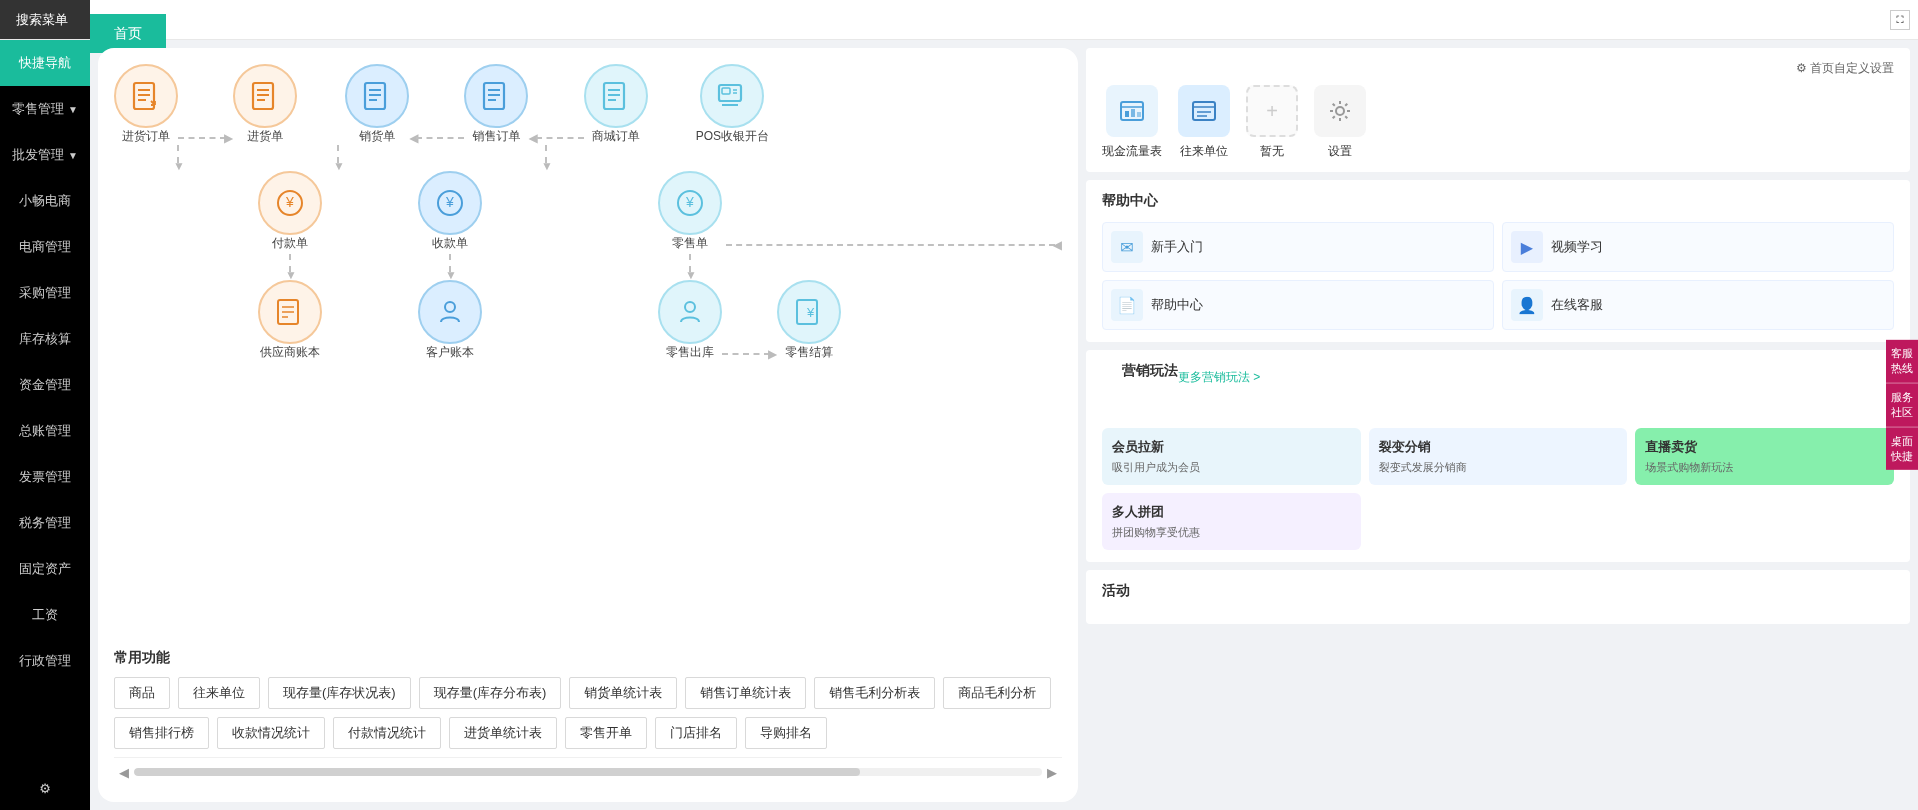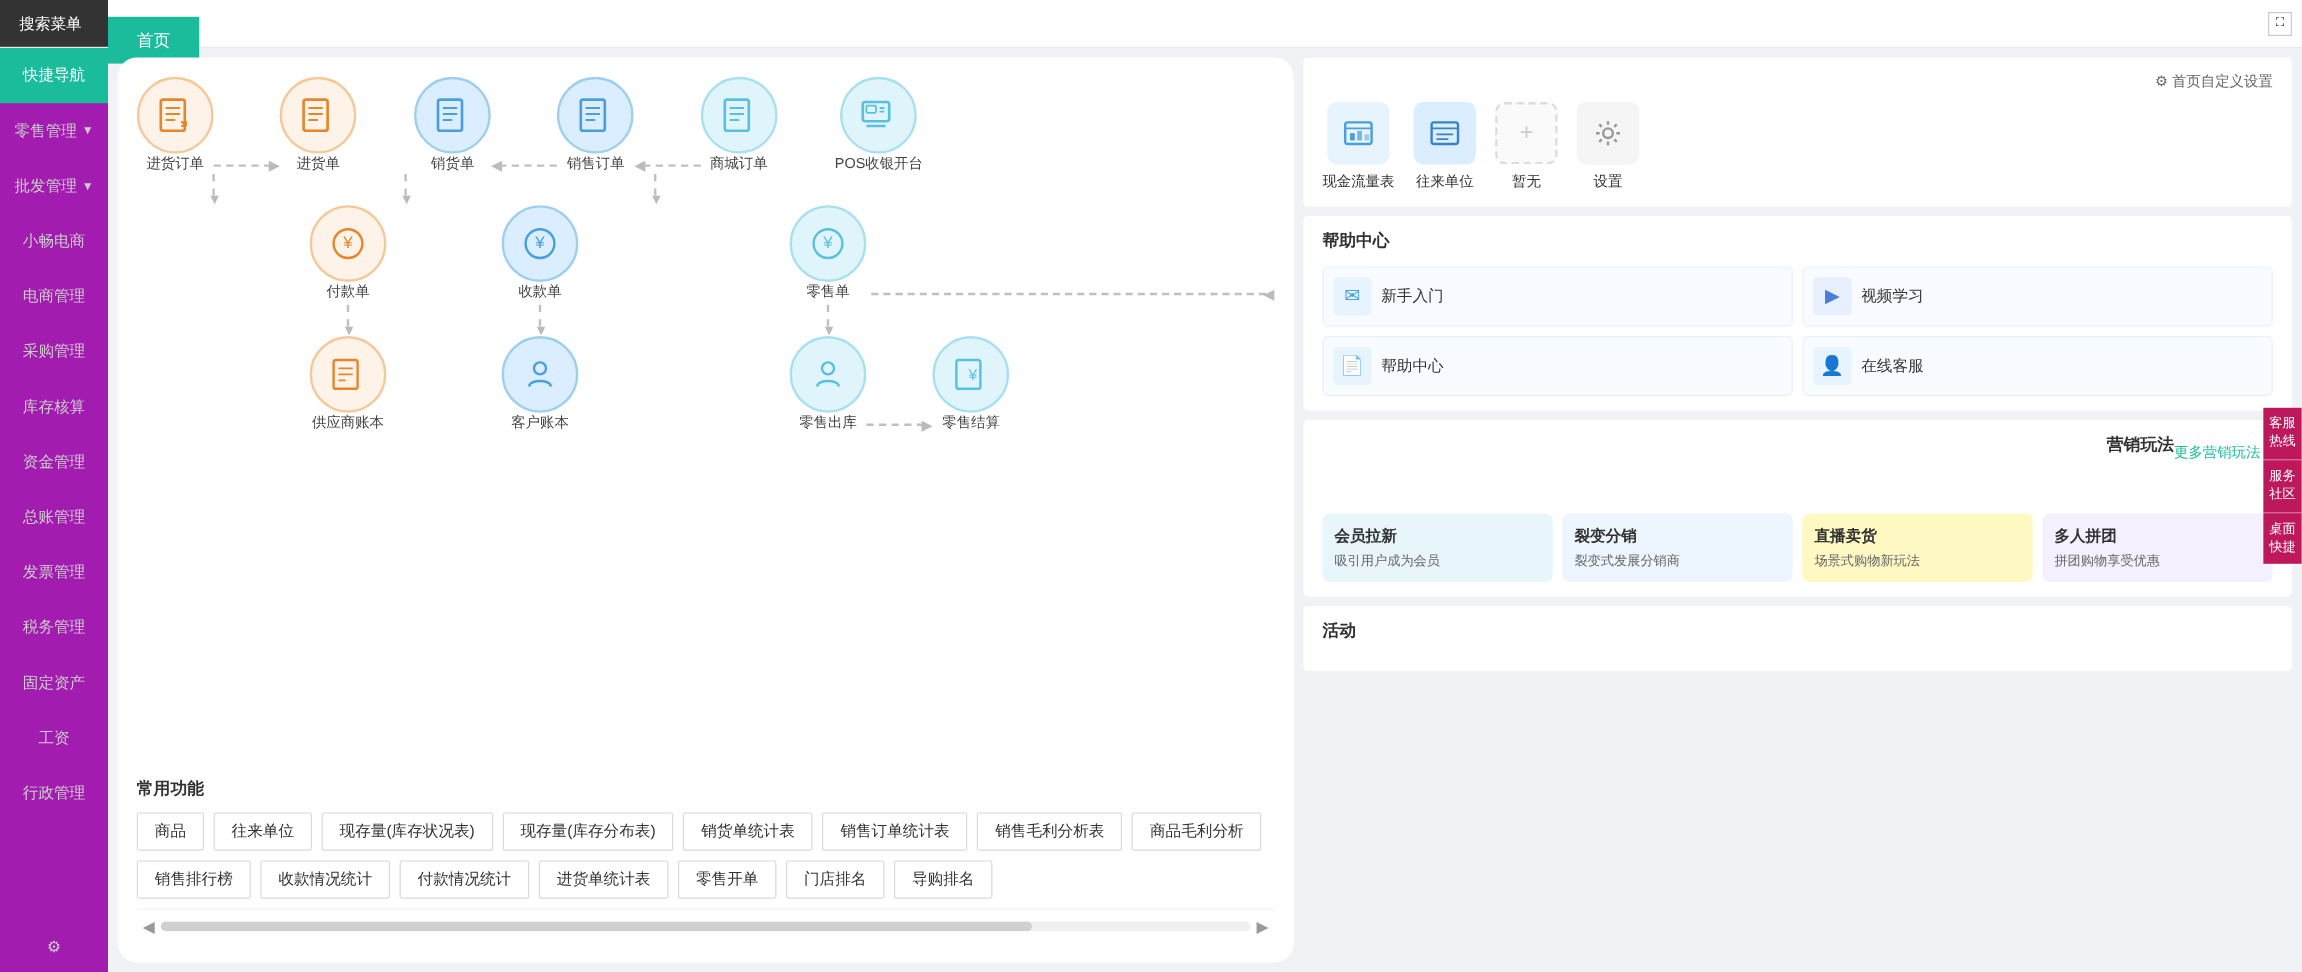--- a/index.html
+++ b/index.html
@@ -9,21 +9,21 @@
     .top-bar { display: flex; align-items: center; background: #fff; height: 40px; border-bottom: 1px solid #e8e8e8; flex-shrink: 0; }
     .search-menu { background: #333; color: #fff; padding: 0 16px; height: 100%; display: flex; align-items: center; font-size: 13px; min-width: 90px; }
     .tab-home { background: #1abc9c; color: #fff; padding: 0 24px; height: 100%; display: flex; align-items: center; font-size: 14px; margin-top: 28px; }
     .top-bar-right { margin-left: auto; padding-right: 8px; display: flex; align-items: center; }
     .fullscreen-icon { width: 20px; height: 20px; border: 1px solid #ccc; display: flex; align-items: center; justify-content: center; font-size: 10px; cursor: pointer; }
 
     
     .main-layout { display: flex; flex: 1; overflow: hidden; }
 
     
-    .sidebar { width: 90px; background: #a21caf; display: flex; flex-direction: column; overflow-y: auto; flex-shrink: 0; }
+    .sidebar { width: 90px; background: #000000; display: flex; flex-direction: column; overflow-y: auto; flex-shrink: 0; }
     .sidebar-item { color: #ccc; padding: 14px 8px; text-align: center; cursor: pointer; font-size: 13px; display: flex; align-items: center; justify-content: center; gap: 4px; }
     .sidebar-item.active { background: #1abc9c; color: #fff; }
     .sidebar-item .arrow { font-size: 10px; }
     .sidebar-bottom { margin-top: auto; }
     .sidebar-gear { color: #ccc; padding: 14px 8px; text-align: center; cursor: pointer; }
 
     
     .content-area { flex: 1; overflow: hidden; display: flex; flex-direction: column; }
 
     
@@ -50,23 +50,23 @@
     
     .help-section { background: #fff; border-radius: 4px; padding: 12px 16px; }
     .section-title { font-size: 14px; font-weight: bold; color: #333; margin-bottom: 12px; }
     .help-grid { display: grid; grid-template-columns: 1fr 1fr; gap: 8px; }
     .help-item { display: flex; align-items: center; gap: 8px; padding: 8px; border: 1px solid #e8f0fe; border-radius: 4px; cursor: pointer; background: #f8fbff; }
     .help-icon { width: 32px; height: 32px; border-radius: 4px; background: #e8f4fd; display: flex; align-items: center; justify-content: center; color: #4a9eda; font-size: 16px; flex-shrink: 0; }
     .help-label { font-size: 13px; color: #333; }
 
     
     .marketing-section { background: #fff; border-radius: 4px; padding: 12px 16px; }
-    .marketing-header { display: flex; justify-content: flex-end; align-items: center; margin-bottom: 12px; }
+    .marketing-header { display: flex; justify-content: flex-start; align-items: center; margin-bottom: 12px; margin-left: 20px; }
     .marketing-more { font-size: 12px; color: #1abc9c; cursor: pointer; }
-    .marketing-grid { display: grid; grid-template-columns: 1fr 1fr 1fr 1fr; gap: 8px; margin-top: 36px; }
+    .marketing-grid { display: grid; grid-template-columns: 1fr 1fr 1fr; gap: 8px; margin-top: 36px; }
     .marketing-item { background: #f0f8ff; border-radius: 6px; padding: 10px; cursor: pointer; }
     .marketing-item-title { font-size: 13px; font-weight: bold; color: #333; margin-bottom: 4px; }
     .marketing-item-desc { font-size: 11px; color: #666; }
 
     
     .activity-section { background: #fff; border-radius: 4px; padding: 12px 16px; }
 
     
     .floating-buttons { position: fixed; right: 0; top: 50%; transform: translateY(-50%); display: flex; flex-direction: column; z-index: 100; }
     .float-btn { background: #be185d; color: #fff; padding: 6px 4px; text-align: center; font-size: 11px; cursor: pointer; writing-mode: horizontal-tb; width: 32px; line-height: 1.4; }
@@ -512,21 +512,21 @@
           </div>
           <div class="marketing-grid">
             <div class="marketing-item" style="background:#e8f5fb;">
               <div class="marketing-item-title">会员拉新</div>
               <div class="marketing-item-desc">吸引用户成为会员</div>
             </div>
             <div class="marketing-item" style="background:#edf5ff;">
               <div class="marketing-item-title">裂变分销</div>
               <div class="marketing-item-desc">裂变式发展分销商</div>
             </div>
-            <div class="marketing-item" style="background:#fef9c3;">
+            <div class="marketing-item" style="background:#86efac;">
               <div class="marketing-item-title">直播卖货</div>
               <div class="marketing-item-desc">场景式购物新玩法</div>
             </div>
             <div class="marketing-item" style="background:#f5f0ff;">
               <div class="marketing-item-title">多人拼团</div>
               <div class="marketing-item-desc">拼团购物享受优惠</div>
             </div>
           </div>
         </div>
 

